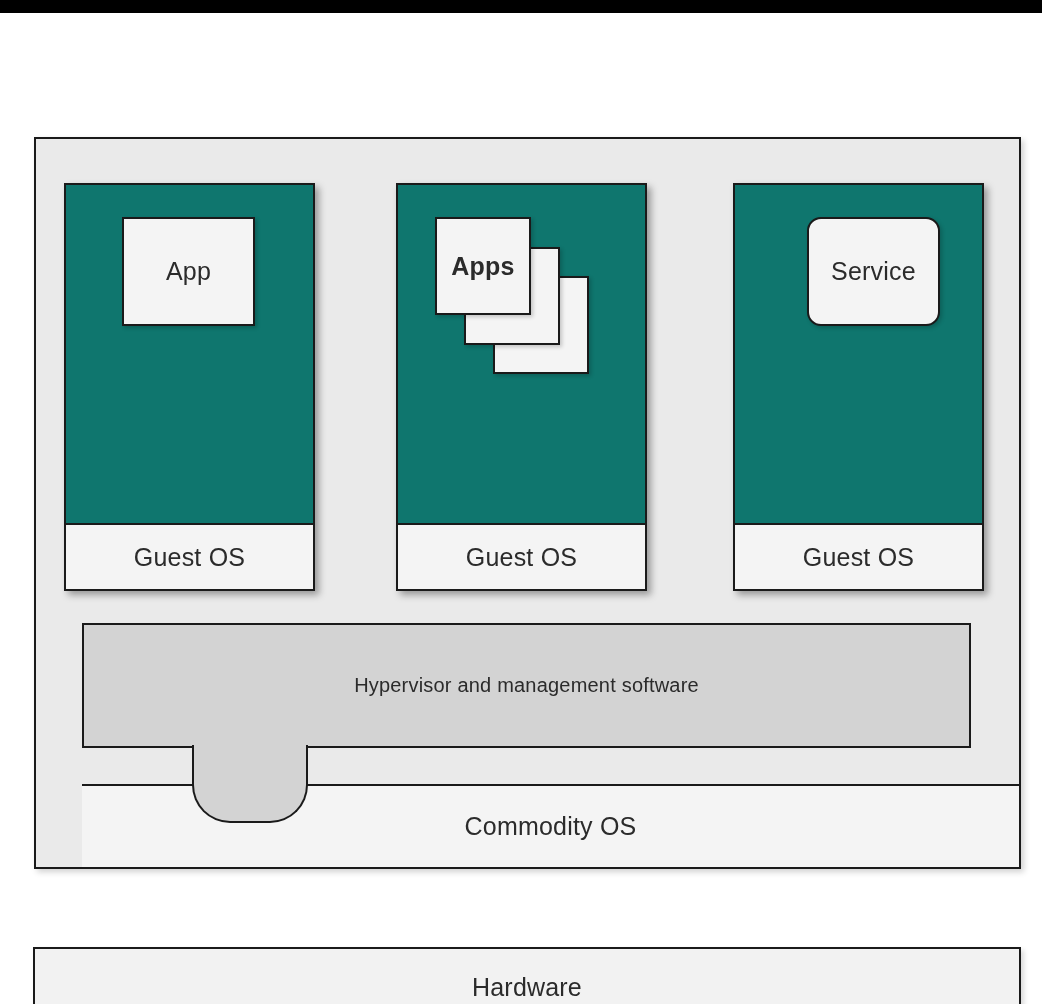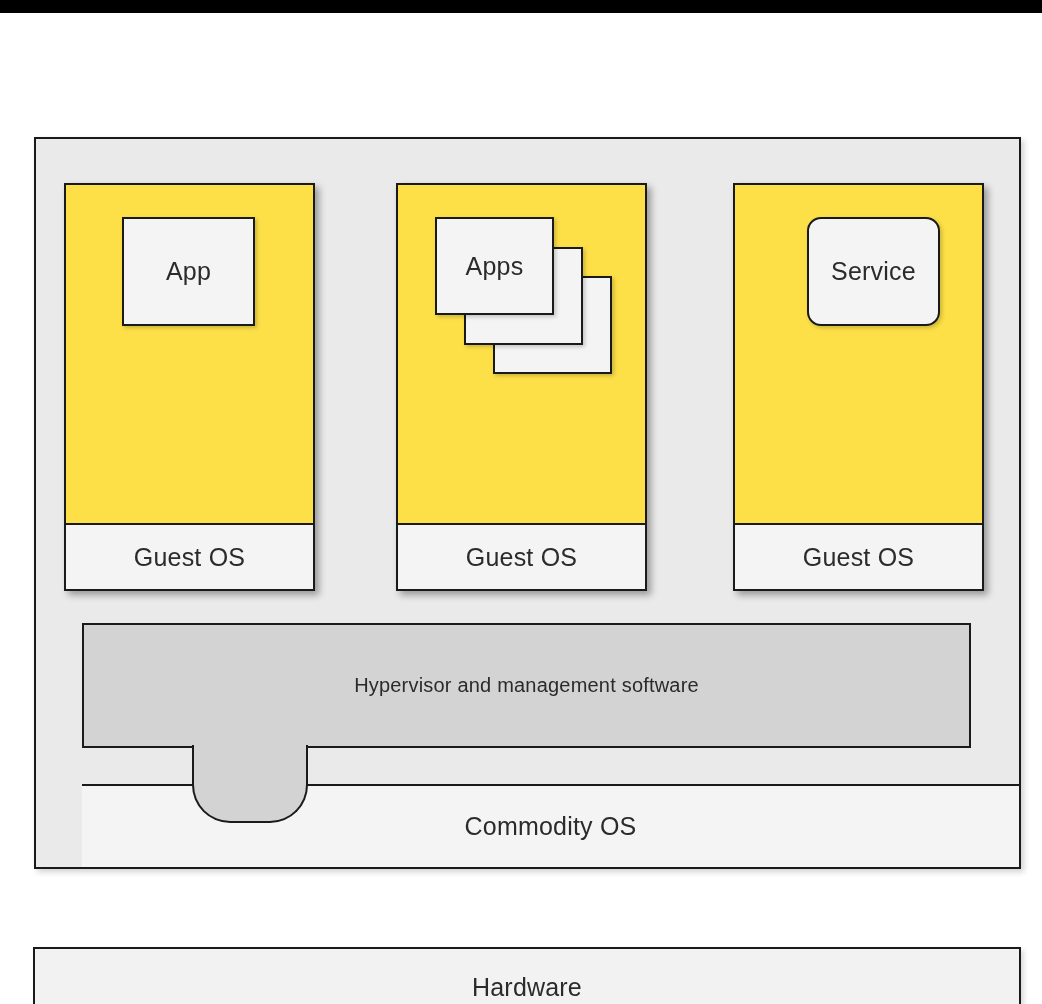--- a/index.html
+++ b/index.html
@@ -27,38 +27,38 @@
   .outer-box {
     left: 34px; top: 137px; width: 987px; height: 732px;
     background: #eaeaea;
     border: 2.5px solid #1a1a1a;
     box-shadow: 3px 3px 6px rgba(0,0,0,0.18);
   }
 
   
   .vm {
     top: 44px; width: 251px; height: 408px;
-    background: #fde047;
+    background: #0f766e;
     border: 2.5px solid #1a1a1a;
     box-shadow: 4px 4px 7px rgba(0,0,0,0.35);
   }
   .vm1 { left: 28px; }
   .vm2 { left: 360px; }
   .vm3 { left: 697px; }
 
   .inner-app {
     background: #f4f4f4;
     border: 2px solid #1a1a1a;
     box-shadow: 2px 2px 4px rgba(0,0,0,0.2);
     display: flex; align-items: center; justify-content: center;
   }
   .app-box    { left: 56px; top: 32px; width: 133px; height: 109px; }
   .service-box{ left: 72px; top: 32px; width: 133px; height: 109px; border-radius: 14px; }
 
-  .stack-card { width: 119px; height: 98px; }
+  .stack-card { width: 96px; height: 98px; font-weight: bold; }
   .stack-front { left: 37px; top: 32px; z-index: 3; }
   .stack-mid   { left: 66px; top: 62px; z-index: 2; }
   .stack-back  { left: 95px; top: 91px; z-index: 1; }
 
   .guest-os-band {
     left: 0; right: 0; bottom: 0; height: 66px;
     background: #f4f4f4;
     border-top: 2.5px solid #1a1a1a;
     display: flex; align-items: center; justify-content: center;
   }

